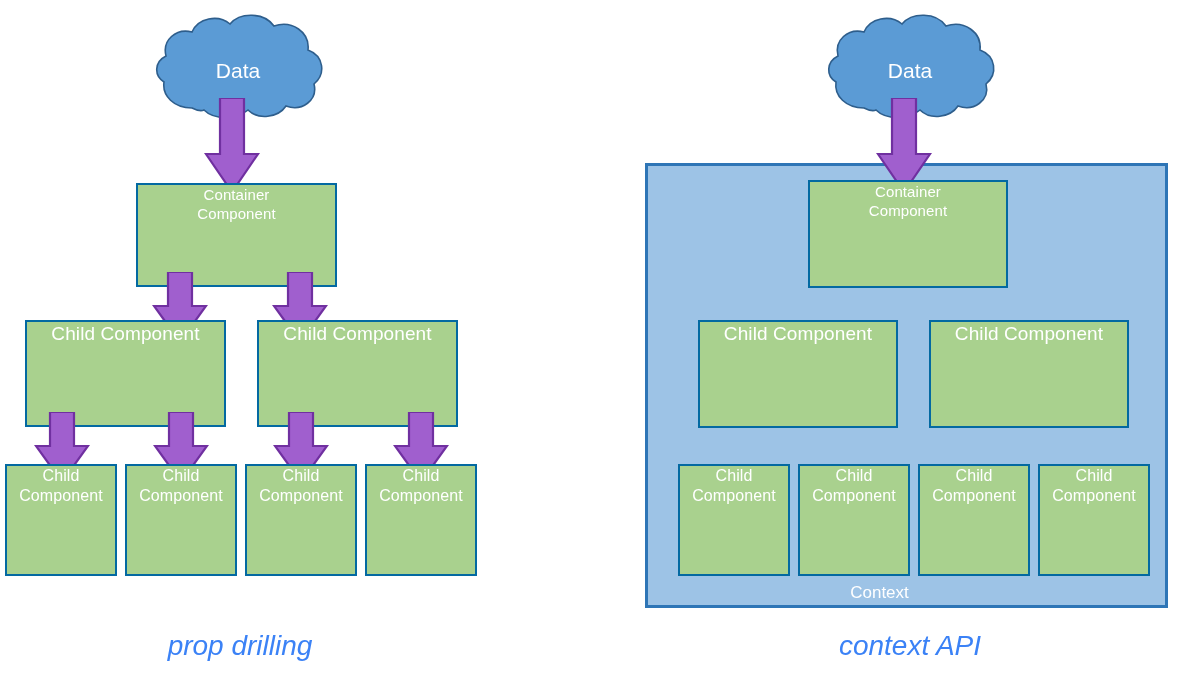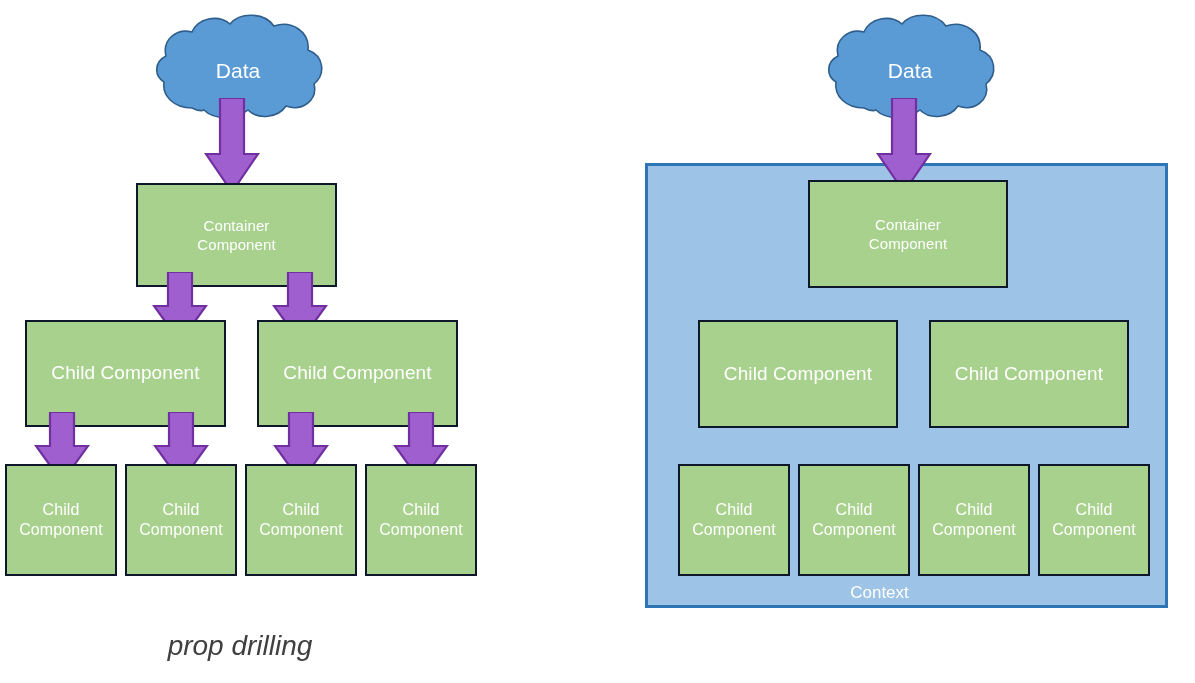--- a/index.html
+++ b/index.html
@@ -23,24 +23,23 @@
   
   .context-panel {
     background: #9DC3E6;
     border: 3px solid #2E75B6;
     box-sizing: border-box;
   }
 
   
   .box {
     background: #A9D18E;
-    border: 2px solid #0f172a;
+    border: 2px solid #0369a1;
     box-sizing: border-box;
     display: flex;
-    align-items: center;
     justify-content: center;
     text-align: center;
     color: #ffffff;
     line-height: 1.28;
     letter-spacing: 0.1px;
   }
   .box.small  { font-size: 16px; }
   .box.medium { font-size: 15px; }
   .box.wide   { font-size: 19px; }
 
@@ -55,21 +54,21 @@
   }
 
   
   .arrow { pointer-events: none; }
 
   
   .caption {
     font-family: "Liberation Sans", sans-serif;
     font-style: italic;
     font-size: 28px;
-    color: #404040;
+    color: #3b82f6;
     text-align: center;
     white-space: nowrap;
   }
   .context-label {
     color: #ffffff;
     font-size: 17px;
     text-align: center;
     white-space: nowrap;
     line-height: 1;
   }
@@ -236,14 +235,15 @@
   </div>
   <div class="abs box small" style="left:1038px; top:464px; width:112px; height:112px;">
     <span>
       <span>Child</span><br>
       <span>Component</span>
     </span>
   </div>
 
   <div class="abs context-label" style="left:645px; top:584px; width:469px;">Context</div>
 
+  <div class="abs caption" style="left:770px; top:630px; width:280px;">context API</div>
 
 </div>
 
 </body></html>

